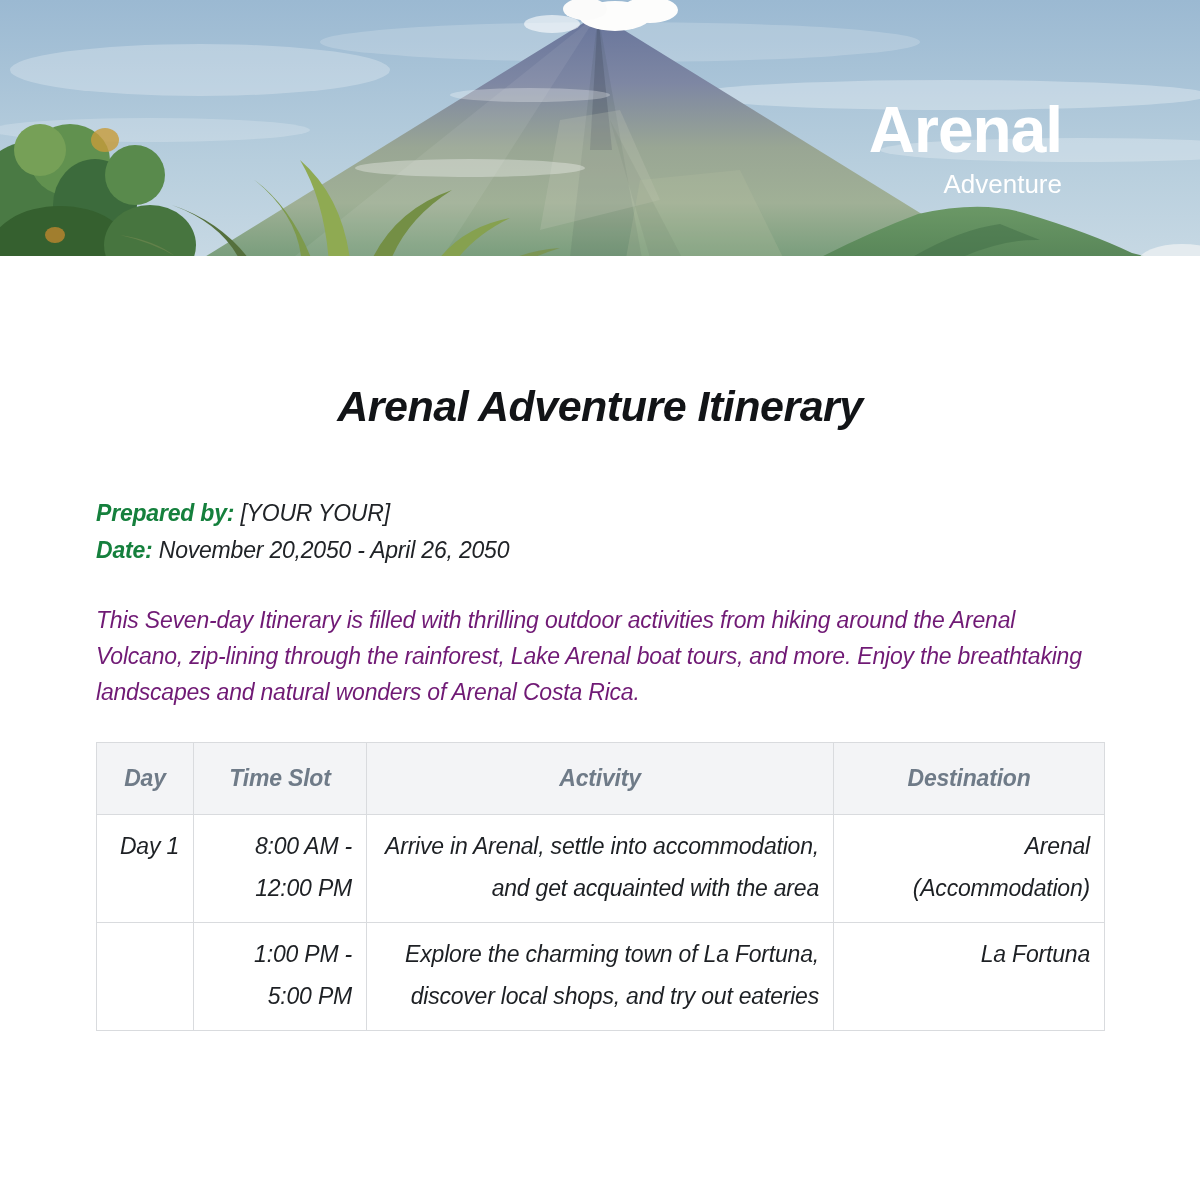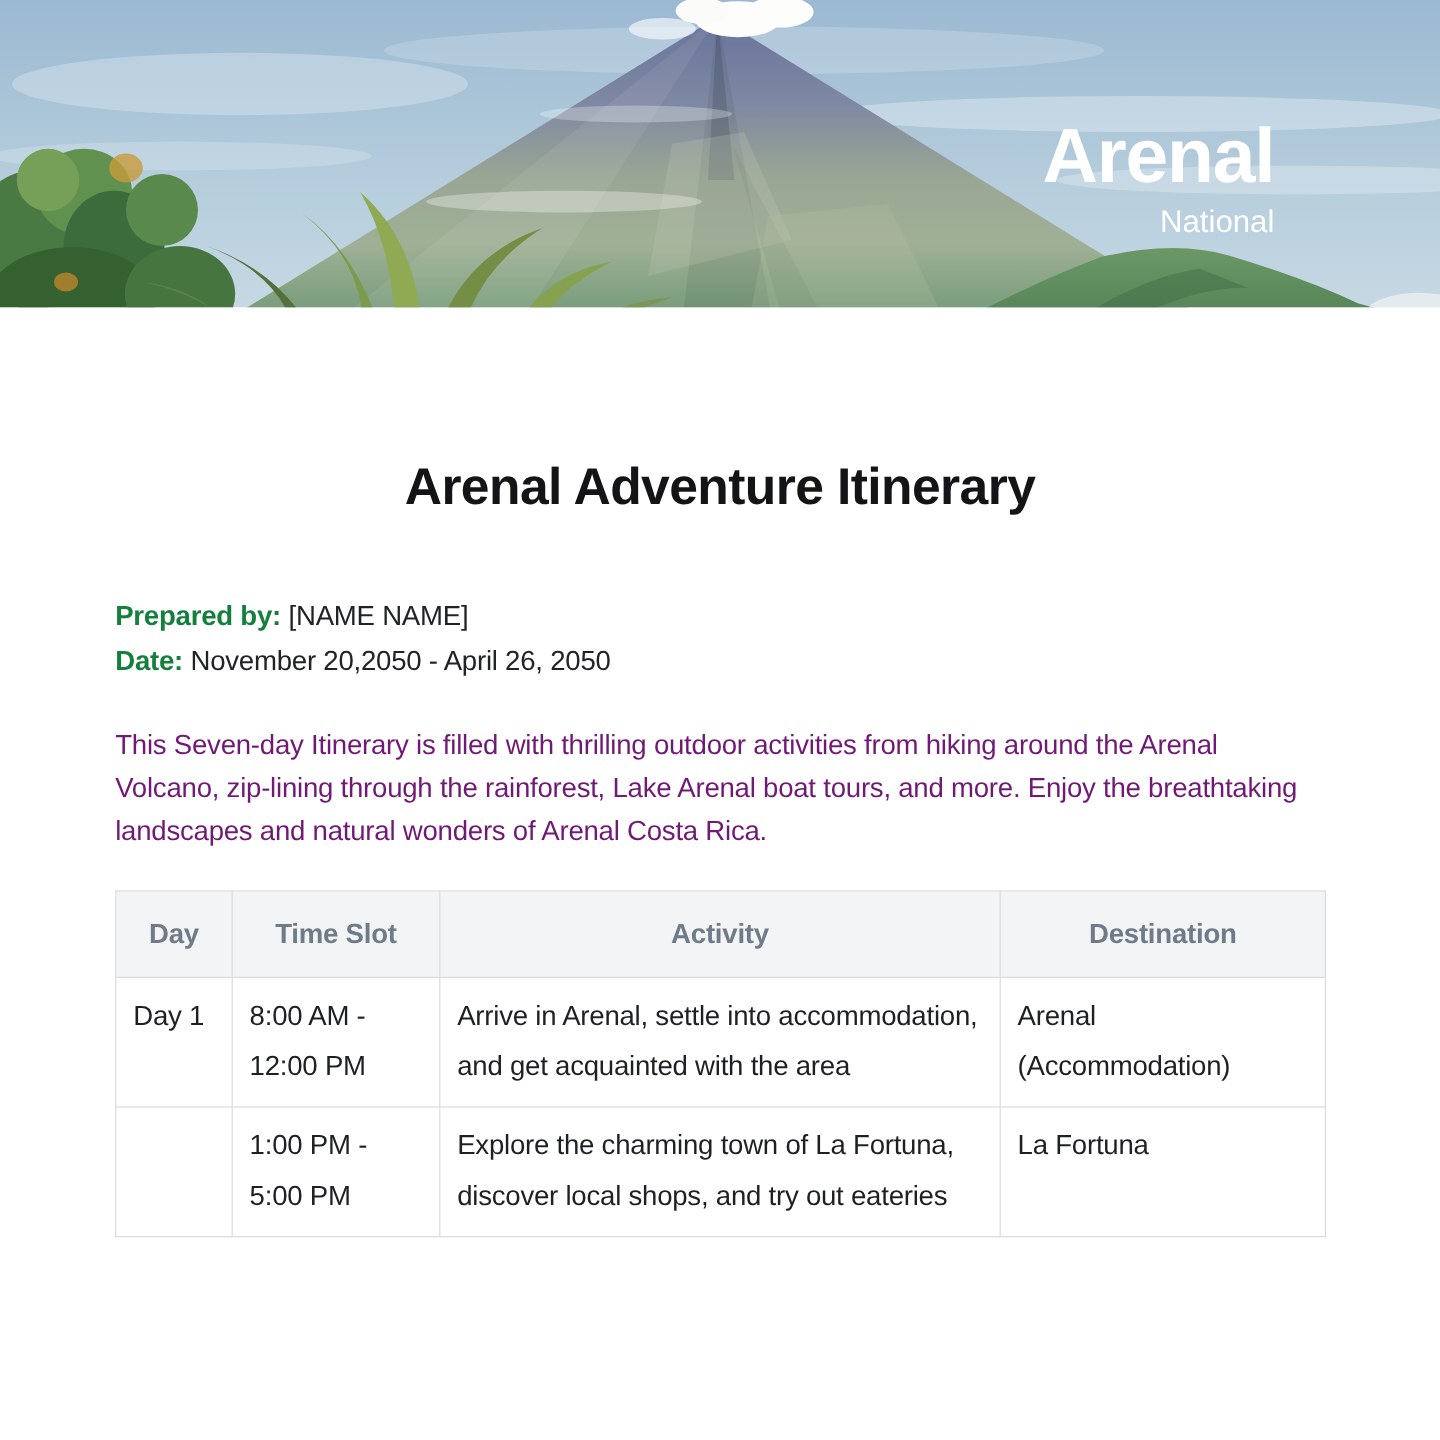--- a/index.html
+++ b/index.html
@@ -18,21 +18,21 @@
   
   .hero{position:relative;width:1200px;height:256px;overflow:hidden;}
   .hero svg{display:block;width:1200px;height:292px;}
   .brand{
     position:absolute;top:98px;right:138px;text-align:right;color:var(--brand);
     line-height:1;
   }
   .brand-main{font-size:64px;font-weight:700;letter-spacing:-1px;}
   .brand-sub{font-size:26px;font-weight:400;margin-top:9px;letter-spacing:0;}
   
-  .content{width:1008px;margin:0 auto;}
+  .content{width:1008px;margin:0 auto;font-style:italic;}
   .doc-title{
     margin:0;padding-top:126px;text-align:center;
     font-size:43px;line-height:1.15;font-weight:700;color:#121417;
     letter-spacing:-0.5px;
   }
   .meta{margin-top:64px;font-size:23px;line-height:37px;letter-spacing:-0.2px;}
   .meta p{margin:0;}
   .meta strong{font-weight:700;color:#15803d;}
   .intro{
     margin:33px 0 0;font-size:23px;line-height:36px;color:#701a75;
@@ -44,21 +44,21 @@
     font-size:23px;
   }
   .itinerary th{
     height:72px;background:var(--table-header-bg);color:var(--muted);
     border:1px solid var(--table-border);
     font-size:23px;font-weight:700;text-align:center;vertical-align:middle;
     padding:0 8px;letter-spacing:-0.2px;
   }
   .itinerary td{
     border:1px solid var(--table-border);
-    vertical-align:top;text-align:left;
+    vertical-align:top;text-align:right;
     padding:10px 14px 13px;line-height:42px;letter-spacing:-0.2px;color:#1d2024;
   }
   .col-day{width:97px;}
   .col-time{width:173px;}
   .col-activity{width:467px;}
   .col-dest{width:271px;}
 </style>
 </head>
 <body>
 
@@ -136,32 +136,32 @@
       <path d="M 330 292 Q 330 210 300 160 Q 352 205 352 292 Z" fill="#8faa52"></path>
       <path d="M 360 292 Q 380 215 452 190 Q 392 228 382 292 Z" fill="#748f45"></path>
       <path d="M 250 292 Q 240 230 172 205 Q 240 228 268 292 Z" fill="#55703d"></path>
       <path d="M 420 292 Q 445 230 510 218 Q 455 245 440 292 Z" fill="#86a14f"></path>
       <path d="M 200 292 Q 185 245 120 235 Q 185 250 215 292 Z" fill="#62814a"></path>
       <path d="M 470 292 Q 500 252 560 248 Q 505 265 488 292 Z" fill="#7b9350" opacity="0.9"></path>
     </svg>
 
     <div class="brand">
       <div class="brand-main">Arenal</div>
-      <div class="brand-sub">National</div>
+      <div class="brand-sub">Adventure</div>
     </div>
   </header>
 
   <main class="content">
 
     <h1 class="doc-title">Arenal Adventure Itinerary</h1>
 
     <section class="meta">
       <p>
         <strong>Prepared by:</strong>
-        <span>[NAME NAME]</span>
+        <span>[YOUR YOUR]</span>
       </p>
       <p>
         <strong>Date:</strong>
         <span>November 20,2050 - April 26, 2050</span>
       </p>
     </section>
 
     <p class="intro">This Seven-day Itinerary is filled with thrilling outdoor activities from hiking around the Arenal Volcano, zip-lining through the rainforest, Lake Arenal boat tours, and more. Enjoy the breathtaking landscapes and natural wonders of Arenal Costa Rica.</p>
 
     <table class="itinerary">

